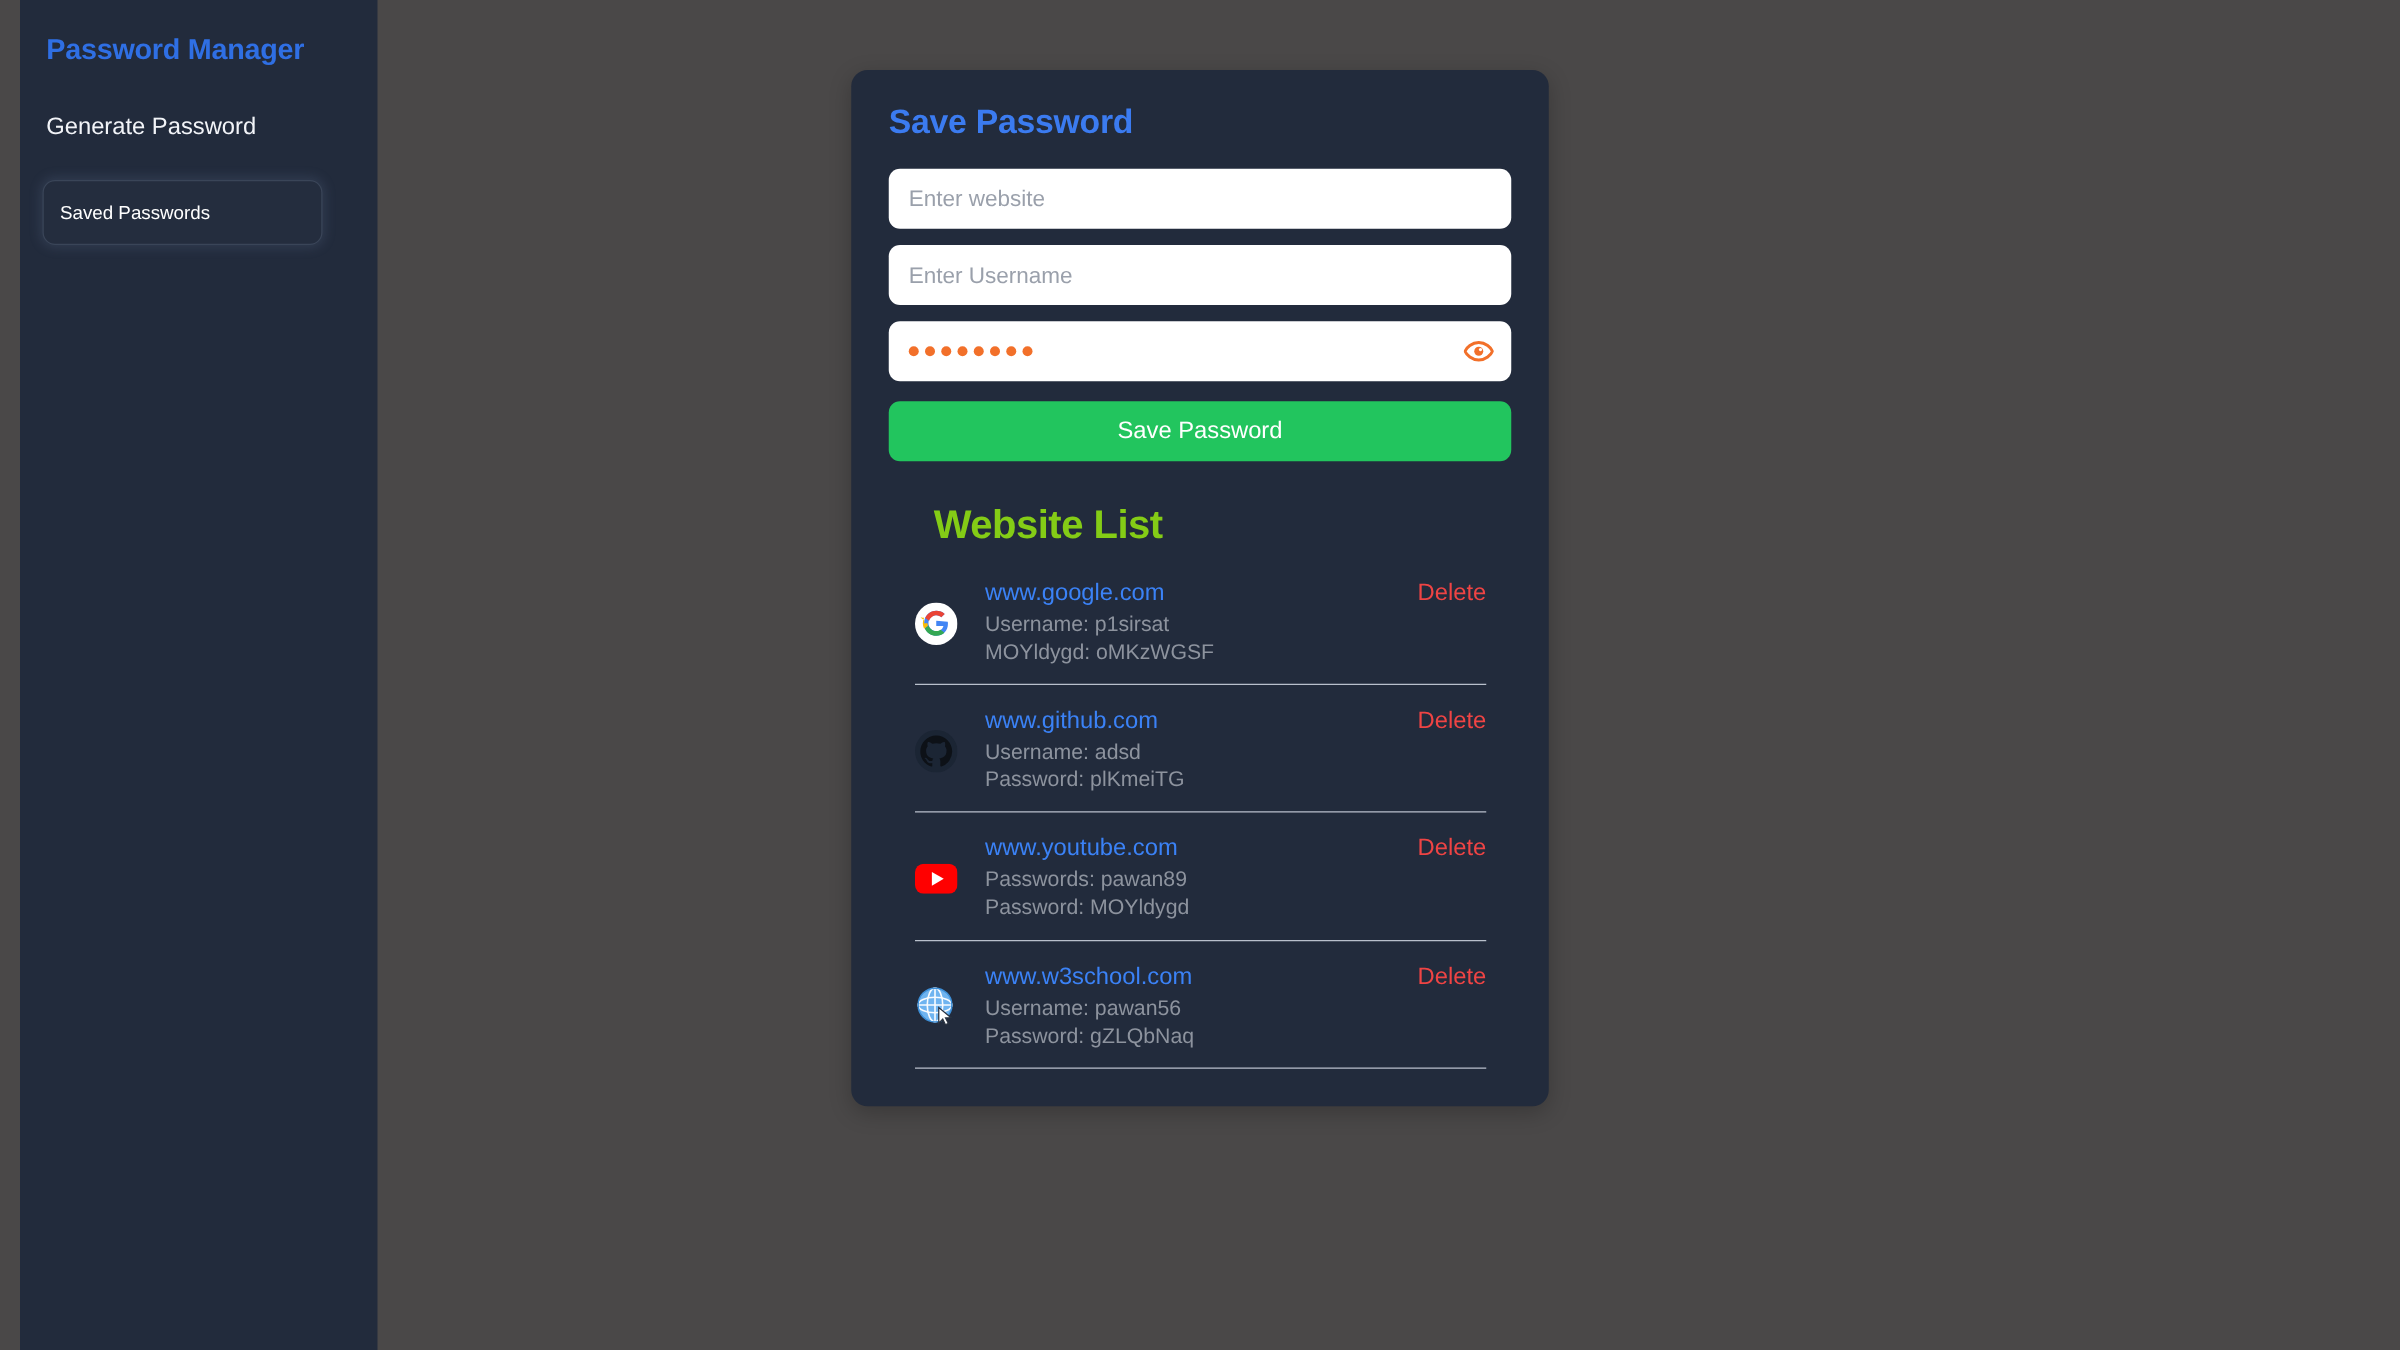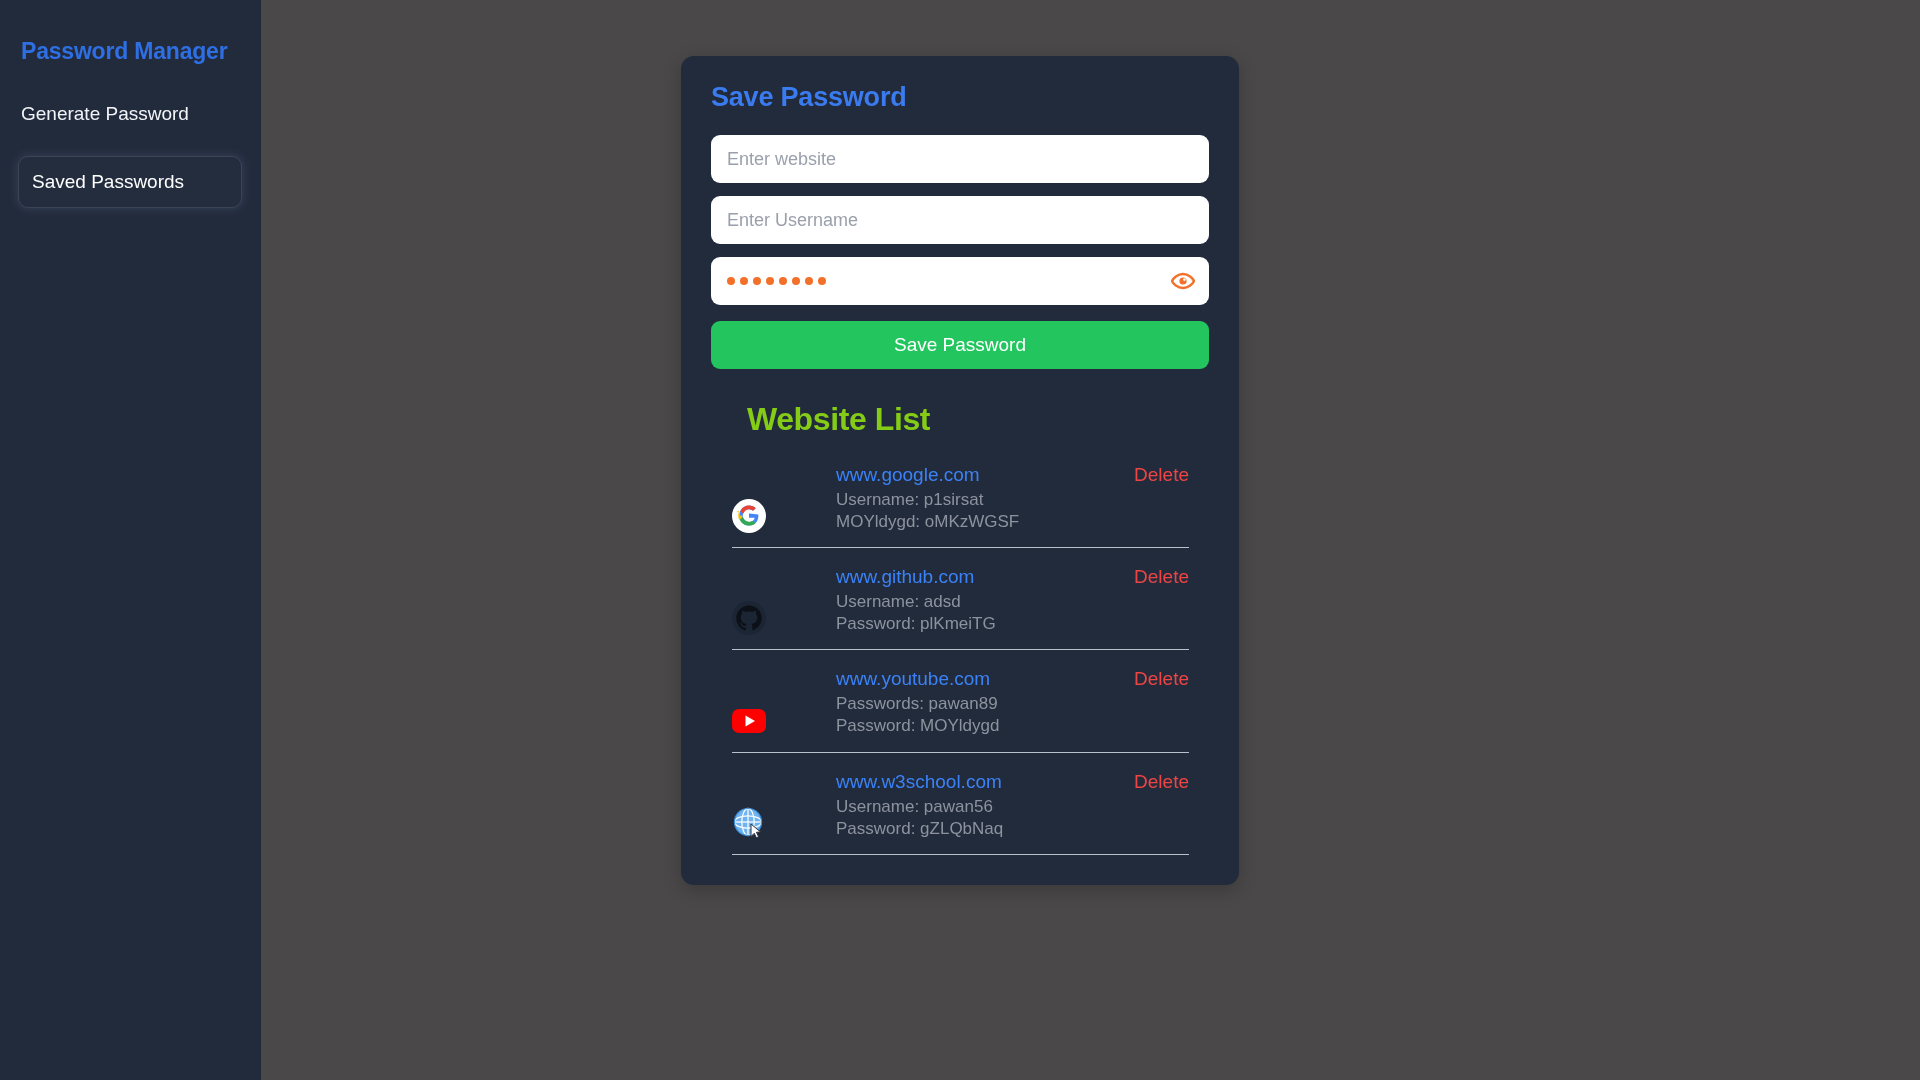--- a/index.html
+++ b/index.html
@@ -12,26 +12,26 @@
 
   body {
     background: #4a4848;
     font-family: "Liberation Sans", sans-serif;
     position: relative;
   }
 
   
   #sidebar {
     position: absolute;
-    left: 0;
+    left: 16px;
     top: 0;
-    width: 261px;
+    width: 286px;
     height: 1080px;
     background: #222b3c;
-    padding: 38px 18px 0 18px;
+    padding: 26px 18px 0 18px;
   }
 
   #sidebar-title {
     color: #2f6fe4;
     font-size: 23px;
     font-weight: bold;
     letter-spacing: -0.2px;
     margin-left: 3px;
   }
 
@@ -52,21 +52,21 @@
     border: 1px solid #3a4558;
     box-shadow: 0 0 9px 2px rgba(110,130,165,0.20);
     display: flex;
     align-items: center;
     padding-left: 13px;
     cursor: pointer;
   }
 
   #sidebar-saved span {
     color: #ffffff;
-    font-size: 19px;
+    font-size: 15px;
   }
 
   
   #card {
     position: absolute;
     left: 681px;
     top: 56px;
     width: 558px;
     background: #222b3c;
     border-radius: 13px;
@@ -163,26 +163,25 @@
   }
 
   #website-list {
     margin-left: 21px;
     margin-right: 20px;
   }
 
   .entry {
     position: relative;
     display: flex;
-    align-items: flex-end;
+    align-items: center;
     padding: 4px 0 14px 0;
     border-bottom: 1px solid #b9c0cc;
     margin-bottom: 14px;
     min-height: 72px;
-    gap: 48px;
   }
   .entry:last-child { margin-bottom: 0; }
 
   .entry-icon {
     width: 34px;
     height: 34px;
     flex: 0 0 34px;
     margin-right: 22px;
     display: flex;
     align-items: center;

